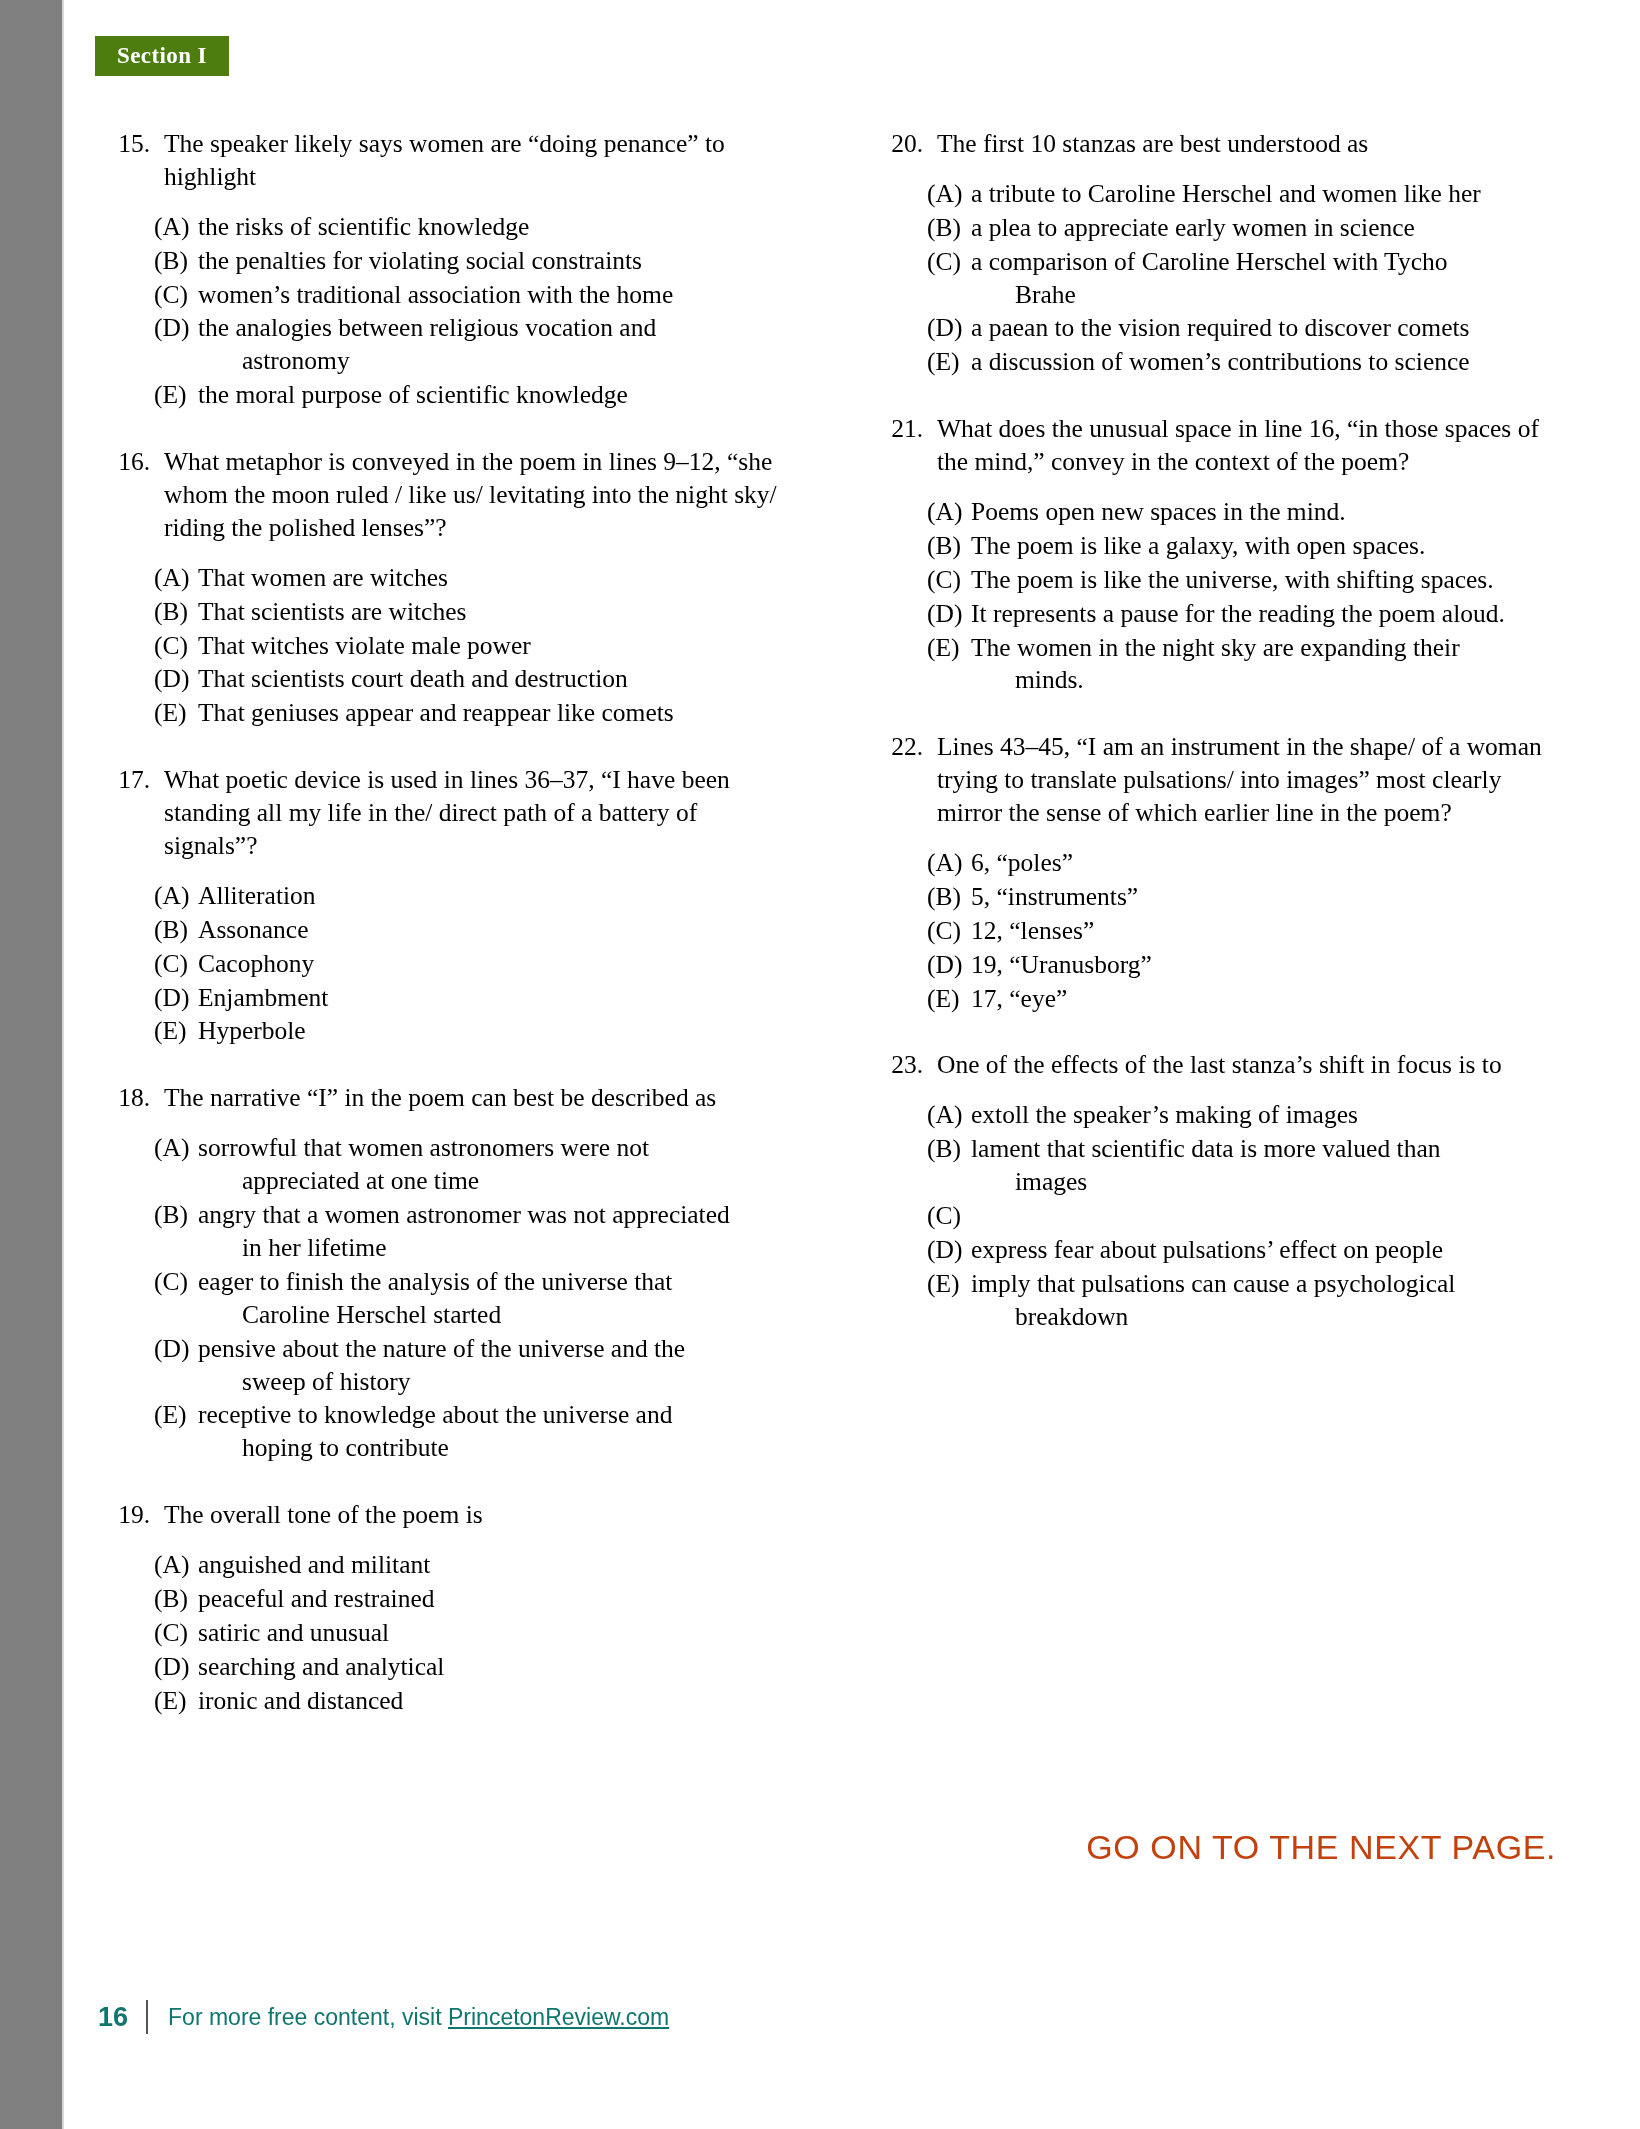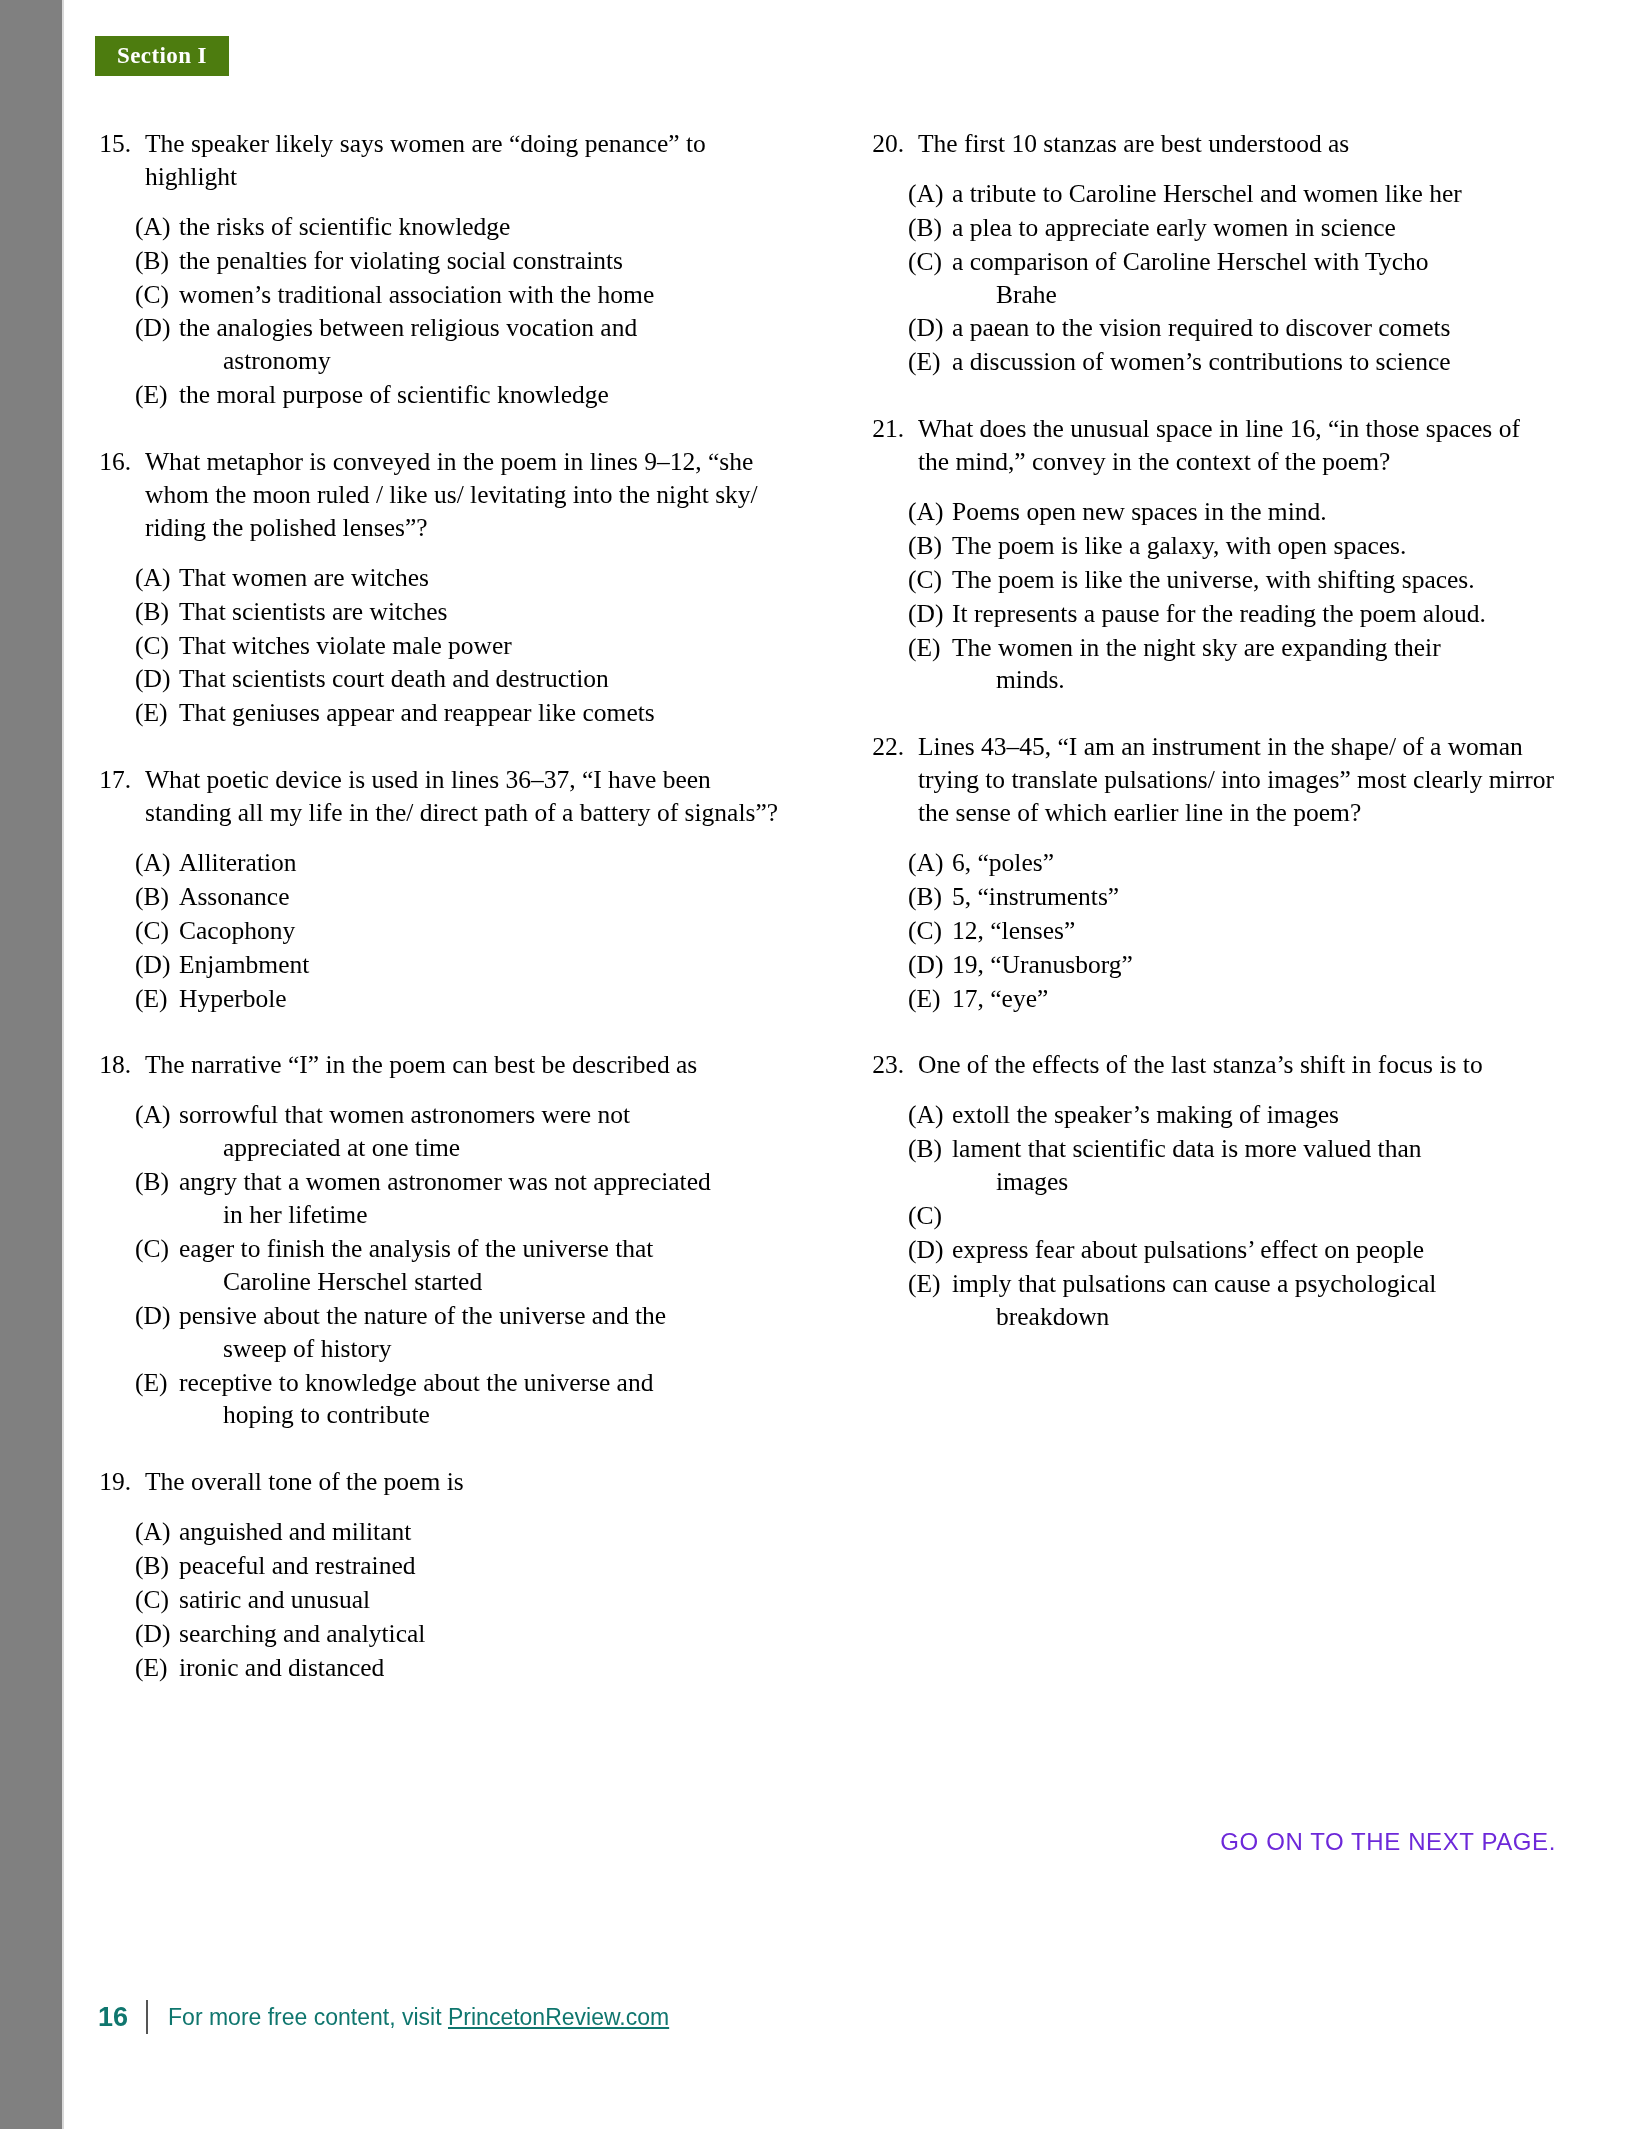--- a/index.html
+++ b/index.html
@@ -53,20 +53,21 @@
   .columns {
     position: absolute;
     left: 95px;
     top: 128px;
     width: 1460px;
     display: flex;
     gap: 86px;
   }
   .col {
     width: 687px;
+    margin-left: 19px;
   }
 
   .question {
     margin-bottom: 34px;
   }
   .q-head {
     display: flex;
     align-items: flex-start;
     font-size: 25.5px;
     line-height: 1.29;
@@ -106,23 +107,23 @@
   .choice-text .cont {
     display: block;
     padding-left: 44px;
   }
 
   .next-page {
     position: absolute;
     right: 84px;
     top: 1828px;
     font-family: "Liberation Sans", "DejaVu Sans", sans-serif;
-    font-size: 24px;
+    font-size: 34px;
     letter-spacing: 0.6px;
-    color: #6d28d9;
+    color: #c2410c;
   }
 
   .footer {
     position: absolute;
     left: 98px;
     top: 2000px;
     display: flex;
     align-items: center;
     font-family: "Liberation Sans", "DejaVu Sans", sans-serif;
     color: #0f766e;

